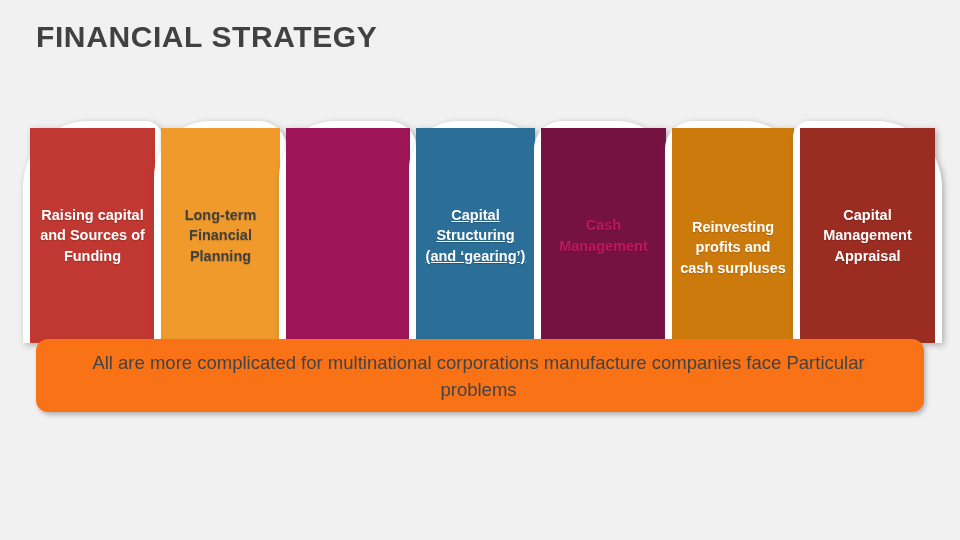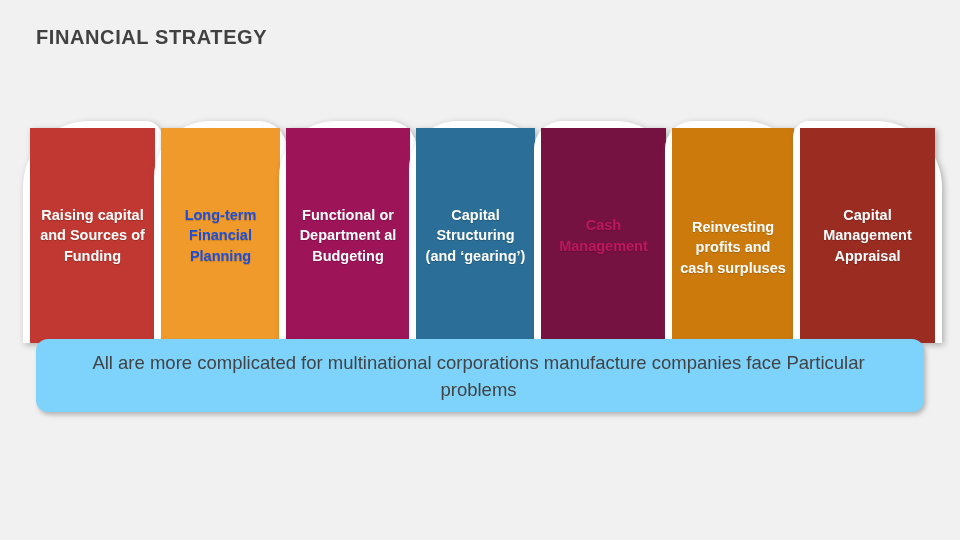--- a/index.html
+++ b/index.html
@@ -20,21 +20,21 @@
     width: 960px;
     height: 540px;
     background: #f1f1f1;
   }
 
   
   #page-title {
     position: absolute;
     left: 36px;
     top: 18px;
-    font-size: 20px;
+    font-size: 30px;
     font-weight: bold;
     letter-spacing: 0.6px;
     color: #414141;
     line-height: 38px;
     white-space: nowrap;
   }
 
   
   #cards-row {
     position: absolute;
@@ -131,33 +131,32 @@
 
     <div class="card r-big-left" style="left:0px; width:125px;">
       <div class="card-ring"></div>
       <div class="card-body" style="background: rgb(192, 56, 49);"></div>
       <div class="card-label" style="color: rgb(255, 255, 255);">Raising capital and Sources of Funding</div>
     </div>
 
     <div class="card r-mid-left" style="left:131px; width:119px;">
       <div class="card-ring"></div>
       <div class="card-body" style="background: rgb(240, 154, 43);"></div>
-      <div class="card-label" style="color: #1d4ed8;">Long-term Financial Planning</div>
+      <div class="card-label" style="color: #404040;">Long-term Financial Planning</div>
     </div>
 
     <div class="card r-mid-left" style="left:256px; width:124px;">
       <div class="card-ring"></div>
       <div class="card-body" style="background: rgb(158, 20, 88);"></div>
-      <div class="card-label" style="color: rgb(255, 255, 255);">Functional or Department al Budgeting</div>
     </div>
 
     <div class="card r-soft-both" style="left:386px; width:119px;">
       <div class="card-ring"></div>
       <div class="card-body" style="background: rgb(43, 110, 151);"></div>
-      <div class="card-label" style="color: rgb(255, 255, 255);">Capital Structuring (and ‘gearing’)</div>
+      <div class="card-label" style="color: rgb(255, 255, 255); text-decoration: underline;">Capital Structuring (and ‘gearing’)</div>
     </div>
 
     <div class="card r-mid-right" style="left:511px; width:125px;">
       <div class="card-ring"></div>
       <div class="card-body" style="background: rgb(118, 18, 66);"></div>
       <div class="card-label" style="color: #be185d;">Cash Management</div>
     </div>
 
     <div class="card r-mid-right" style="left:642px; width:122px;">
       <div class="card-ring"></div>
@@ -166,17 +165,17 @@
     </div>
 
     <div class="card r-big-right" style="left:770px; width:135px;">
       <div class="card-ring"></div>
       <div class="card-body" style="background: rgb(155, 44, 34);"></div>
       <div class="card-label" style="color: rgb(255, 255, 255);">Capital Management Appraisal</div>
     </div>
 
   </div>
 
-  <div id="summary-banner" style="background: #7dd3fc; padding-left: 25px;">
+  <div id="summary-banner" style="background: #f97316; padding-left: 25px;">
     <div id="summary-text" style="color: rgb(67, 67, 67);">All are more complicated for multinational corporations manufacture companies face Particular problems</div>
   </div>
 
 </div>
 
 </body></html>

